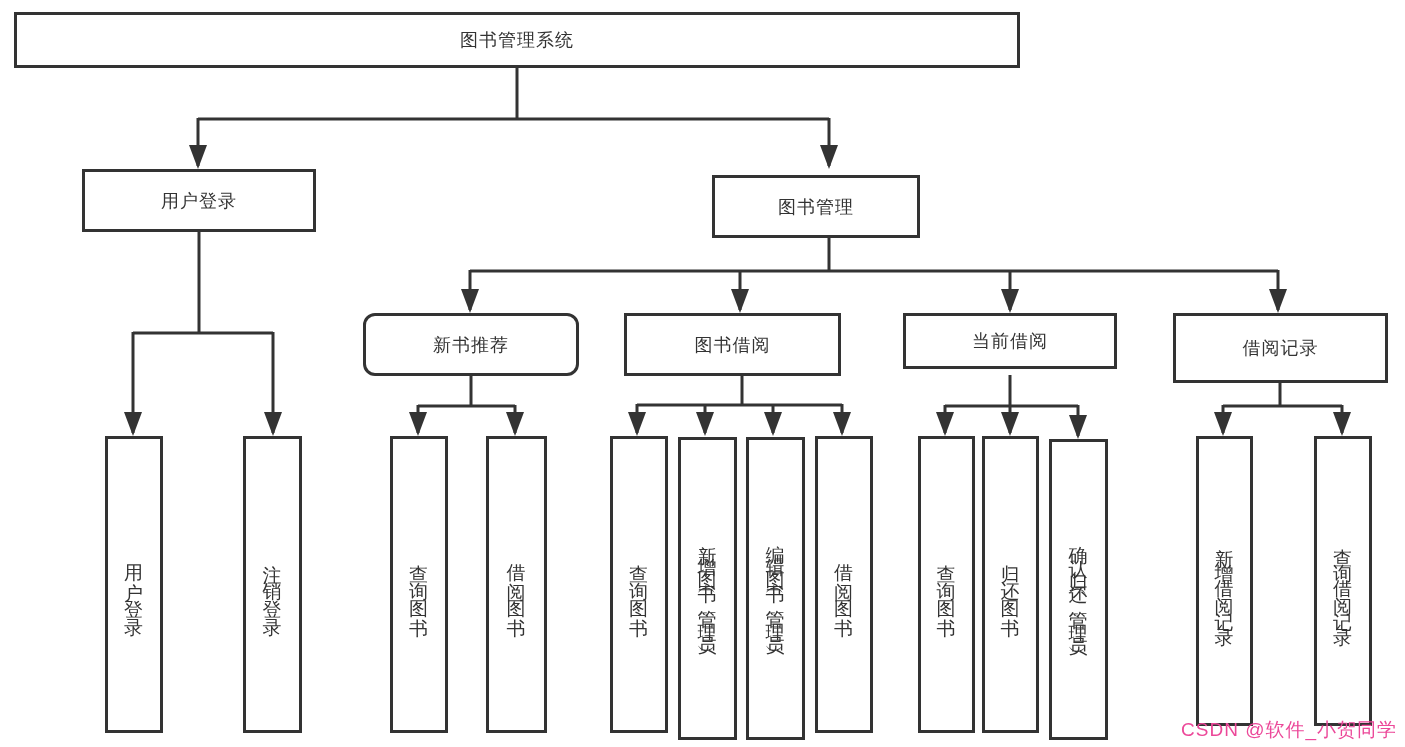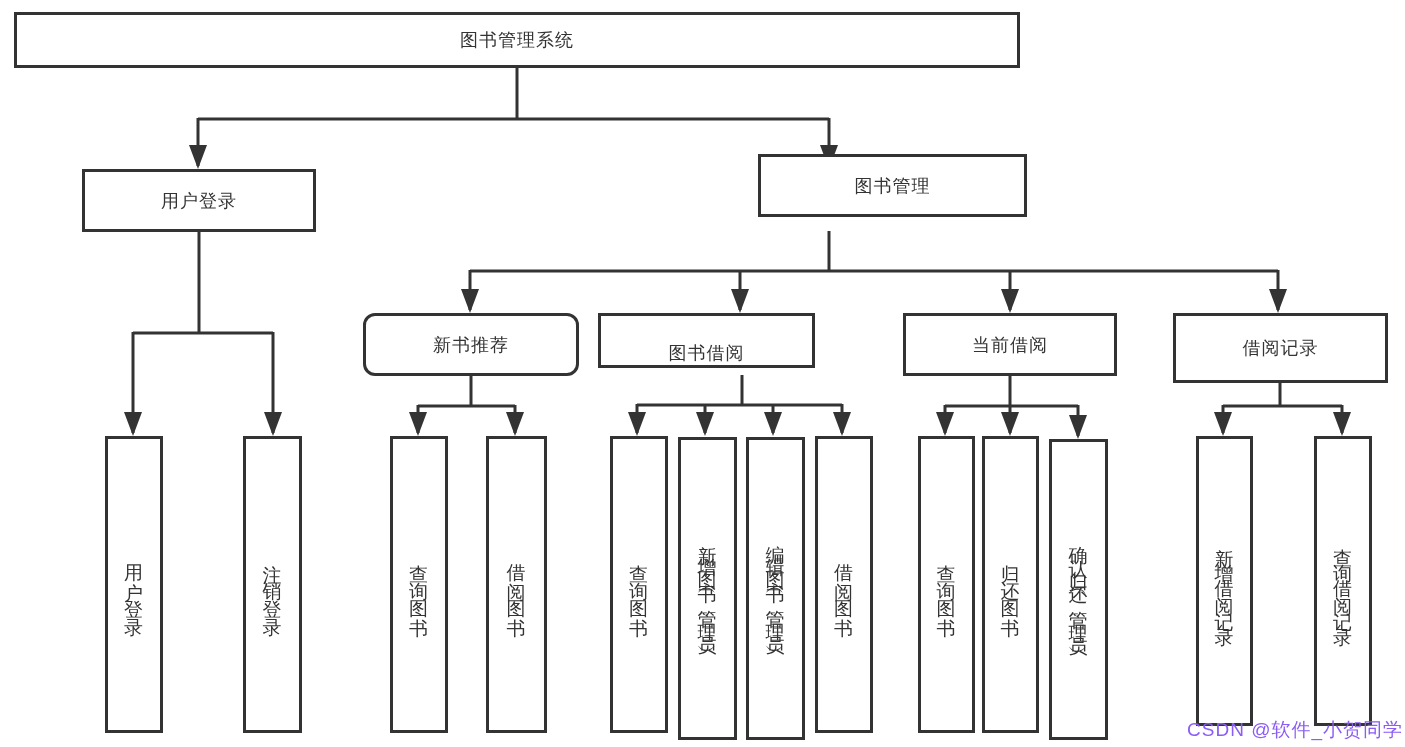--- a/index.html
+++ b/index.html
@@ -16,41 +16,41 @@
   .hlbl{font-size:18px;letter-spacing:1px;color:#333333;white-space:nowrap;}
   .vtext{
     writing-mode:vertical-rl;text-orientation:mixed;
     font-size:19px;line-height:1;letter-spacing:18px;color:#333333;white-space:nowrap;
   }
   .ls16{letter-spacing:16px;}
   .ls13{letter-spacing:13px;}
   
   #n-root{left:14px;top:12px;width:1006px;height:56px;}
   #n-user-login{left:82px;top:169px;width:234px;height:63px;}
-  #n-book-mgmt{left:712px;top:154px;width:269px;height:63px;margin-left:46px;}
+  #n-book-mgmt{left:712px;top:175px;width:208px;height:63px;}
   #n-new-book-rec{left:363px;top:313px;width:216px;height:63px;border-radius:12px;}
-  #n-book-borrow{left:598px;top:313px;width:217px;height:55px;align-items:flex-end;}
-  #n-current-borrow{left:903px;top:313px;width:214px;height:63px;text-align:center;}
+  #n-book-borrow{left:624px;top:313px;width:217px;height:63px;}
+  #n-current-borrow{left:903px;top:313px;width:214px;height:56px;text-align:center;}
   #n-borrow-records{left:1173px;top:313px;width:215px;height:70px;}
   #l-user-login{left:105px;top:436px;width:58px;height:297px;}
   #l-logout{left:243px;top:436px;width:59px;height:297px;}
   #l-rec-query{left:390px;top:436px;width:58px;height:297px;}
   #l-rec-borrow{left:486px;top:436px;width:61px;height:297px;}
   #l-bb-query{left:610px;top:436px;width:58px;height:297px;}
   #l-bb-add{left:678px;top:437px;width:59px;height:303px;}
   #l-bb-edit{left:746px;top:437px;width:59px;height:303px;}
   #l-bb-borrow{left:815px;top:436px;width:58px;height:297px;}
   #l-cb-query{left:918px;top:436px;width:57px;height:297px;}
   #l-cb-return{left:982px;top:436px;width:57px;height:297px;}
   #l-cb-confirm{left:1049px;top:439px;width:59px;height:301px;}
   #l-br-add{left:1196px;top:436px;width:57px;height:290px;}
   #l-br-query{left:1314px;top:436px;width:58px;height:290px;}
   #watermark{
-    position:absolute;right:2px;bottom:4px;z-index:2;
-    font-size:19px;color:#8b5cf6;letter-spacing:1px;white-space:nowrap;
+    position:absolute;right:8px;bottom:4px;z-index:2;
+    font-size:19px;color:#ec4899;letter-spacing:1px;white-space:nowrap;
   }
 </style>
 </head>
 <body>
 
 <div id="canvas">
 
   <svg id="wires" width="1405" height="747" viewBox="0 0 1405 747">
     <defs>
       <marker id="ah" markerUnits="userSpaceOnUse" markerWidth="30" markerHeight="30" refX="21" refY="9" orient="auto">

